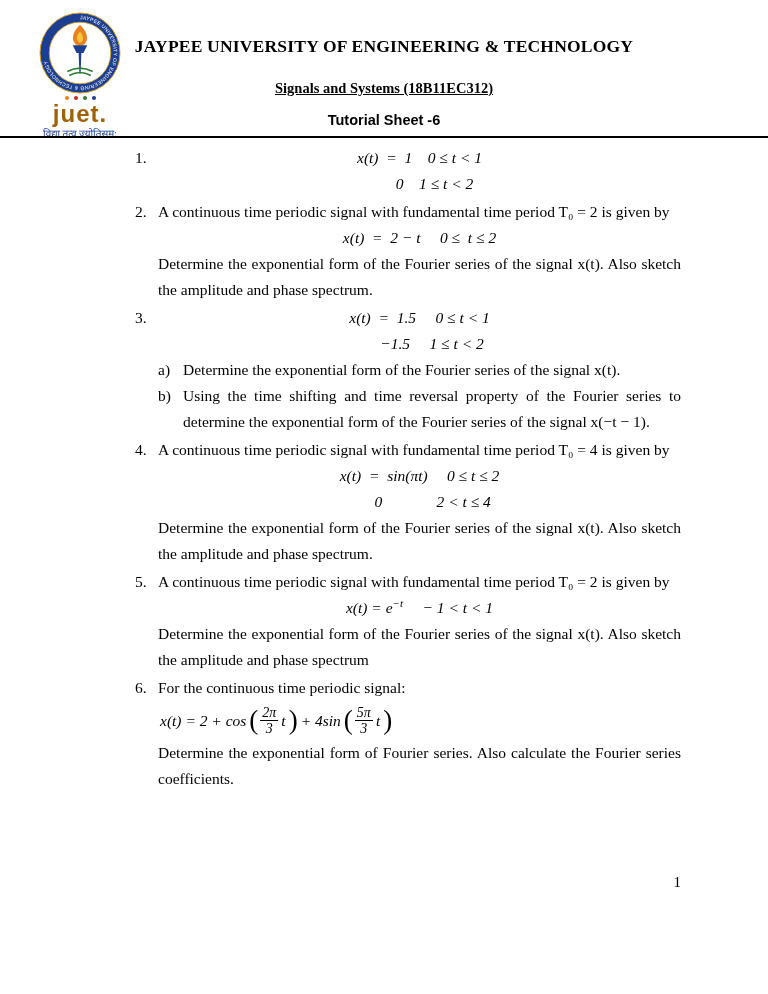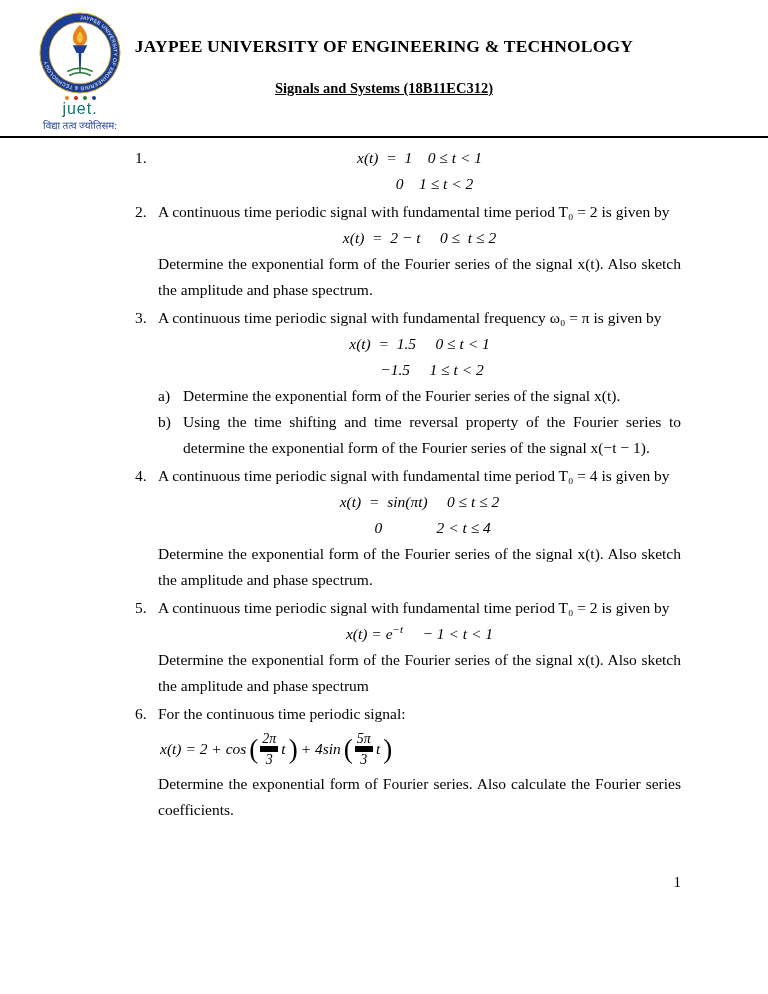--- a/index.html
+++ b/index.html
@@ -6,22 +6,22 @@
   html,body { background:#ffffff; }
   .page { position:relative; width:768px; height:994px; background:#ffffff;
           font-family:"Liberation Serif","DejaVu Serif",serif; color:#000; overflow:hidden; }
 
   
   .logo { position:absolute; left:24px; top:12px; width:112px; text-align:center; }
   .seal { width:82px; height:82px; display:block; margin:0 auto; }
   .dots { display:flex; justify-content:center; gap:5px; margin-top:2px; height:5px; }
   .dot { width:4px; height:4px; border-radius:50%; }
   .dot1{background:#e8821e}.dot2{background:#c8281e}.dot3{background:#2e7d32}.dot4{background:#1d3f91}
-  .wordmark { font-family:"Liberation Sans","DejaVu Sans",sans-serif; font-weight:normal;
-              font-size:16px; color:#0f766e; letter-spacing:1px; line-height:1.05; }
+  .wordmark { font-family:"Liberation Sans","DejaVu Sans",sans-serif; font-weight:bold;
+              font-size:24px; color:#a16207; letter-spacing:1px; line-height:1.05; }
   .motto { font-size:10px; color:#1d3f91; margin-top:2px; line-height:1.1; }
 
   .htext { position:absolute; left:0; top:0; width:100%; text-align:center; }
   .title  { margin-top:36px; font-size:17.5px; font-weight:bold; letter-spacing:0.2px; }
   .course { margin-top:23px; font-size:14.5px; font-weight:bold; text-decoration:underline; }
   .sheet  { margin-top:15px; font-size:14.5px; font-weight:bold;
             font-family:"Liberation Sans","DejaVu Sans",sans-serif; }
   .rule { position:absolute; top:136px; left:0; width:768px; height:0; border-top:2px solid #000; }
 
   
@@ -35,21 +35,21 @@
   .eqlines { display:inline-block; text-align:left; white-space:pre; }
   .subitem { display:flex; }
   .sublabel { width:25px; flex:none; }
   .subtext { flex:1; text-align:justify; }
   sup.exp { font-size:11px; line-height:0; }
 
   .eqfrac { display:flex; justify-content:flex-start; align-items:center;
             font-style:italic; margin:4px 0; }
   .frac { display:inline-flex; flex-direction:column; align-items:center;
           font-size:14px; line-height:15px; margin:0 1px; }
-  .frac .num { border-bottom:6px solid #000000; padding:0 2px; }
+  .frac .num { border-bottom:1px solid #000000; padding:0 2px; }
   .bigp { font-style:normal; font-size:27px; line-height:1; margin:0 1px; }
   .mi { margin:0 2px; white-space:pre; }
 
   .pageno { position:absolute; top:874px; left:135px; width:546px;
             text-align:right; font-size:15px; }
 </style>
 </head>
 <body>
 
 <div class="page">
@@ -83,20 +83,21 @@
           <span class="dot dot3"></span>
           <span class="dot dot4"></span>
       </div>
       <div class="wordmark">juet.</div>
       <div class="motto">विद्या तत्व ज्योतिसम:</div>
     </div>
 
     <div class="htext">
       <div class="title">JAYPEE UNIVERSITY OF ENGINEERING &amp; TECHNOLOGY</div>
       <div class="course">Signals and Systems (18B11EC312)</div>
+      <div class="sheet">Tutorial Sheet -6</div>
     </div>
   </div>
 
   <div class="rule"></div>
 
   <div class="content">
 
     <div class="problem">
       <div class="pnum">1.</div>
       <div class="pbody">
@@ -113,21 +114,20 @@
         <div class="eqwrap">
           <span class="eqlines"><span>x(t)  =  2 − t     0 ≤  t ≤ 2</span></span>
         </div>
         <div class="ptext">Determine the exponential form of the Fourier series of the signal x(t). Also sketch the amplitude and phase spectrum.</div>
       </div>
     </div>
 
     <div class="problem">
       <div class="pnum">3.</div>
       <div class="pbody">
-        <div class="ptext">A continuous time periodic signal with fundamental frequency ω₀ = π   is given by</div>
         <div class="eqwrap">
           <span class="eqlines"><span>x(t)  =  1.5     0 ≤ t &lt; 1</span><br><span>        −1.5     1 ≤ t &lt; 2</span></span>
         </div>
         <div class="subitem">
           <div class="sublabel">a)</div>
           <div class="subtext">Determine the exponential form of the Fourier series of the signal x(t).</div>
         </div>
         <div class="subitem">
           <div class="sublabel">b)</div>
           <div class="subtext">Using the time shifting and time reversal property of the Fourier series to determine the exponential form of the Fourier series of the signal x(−t − 1).</div>

